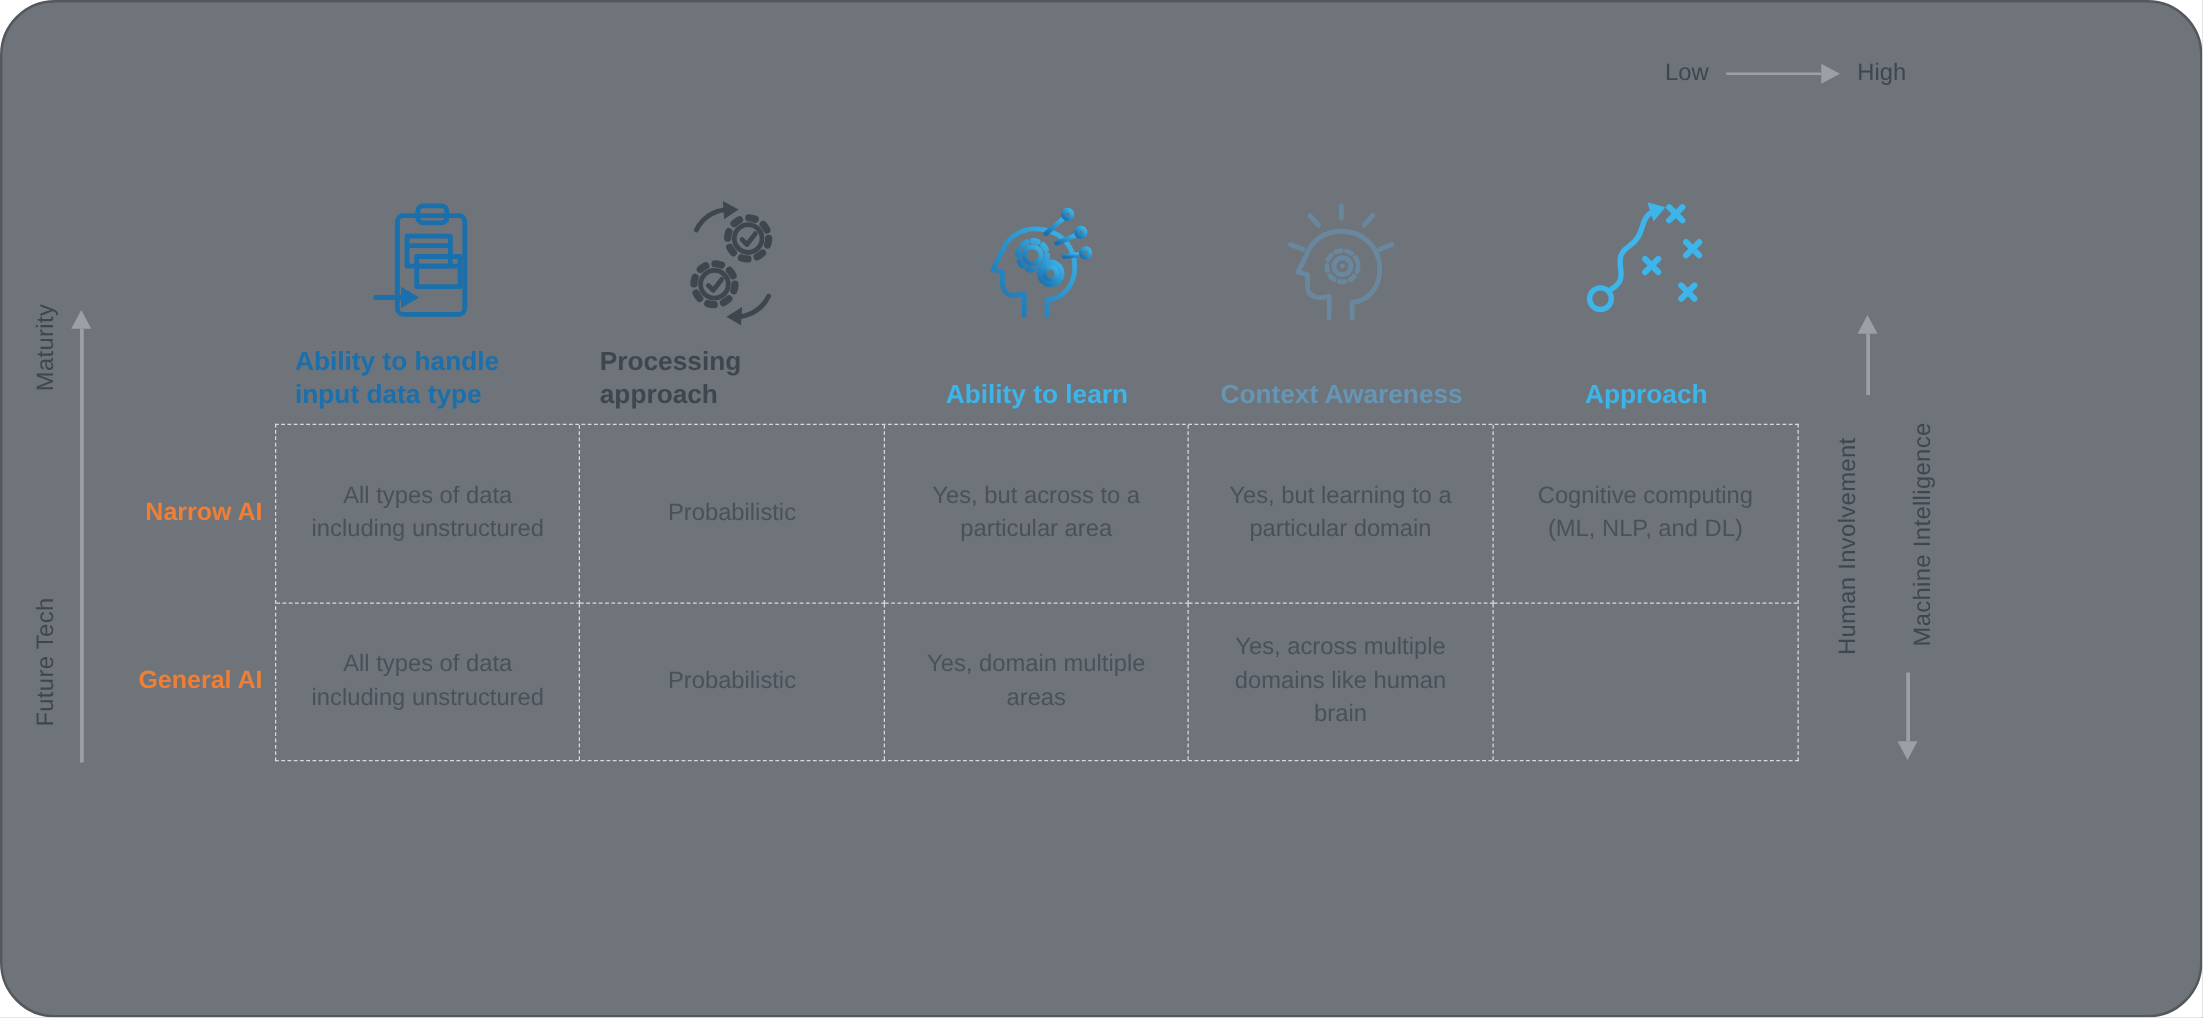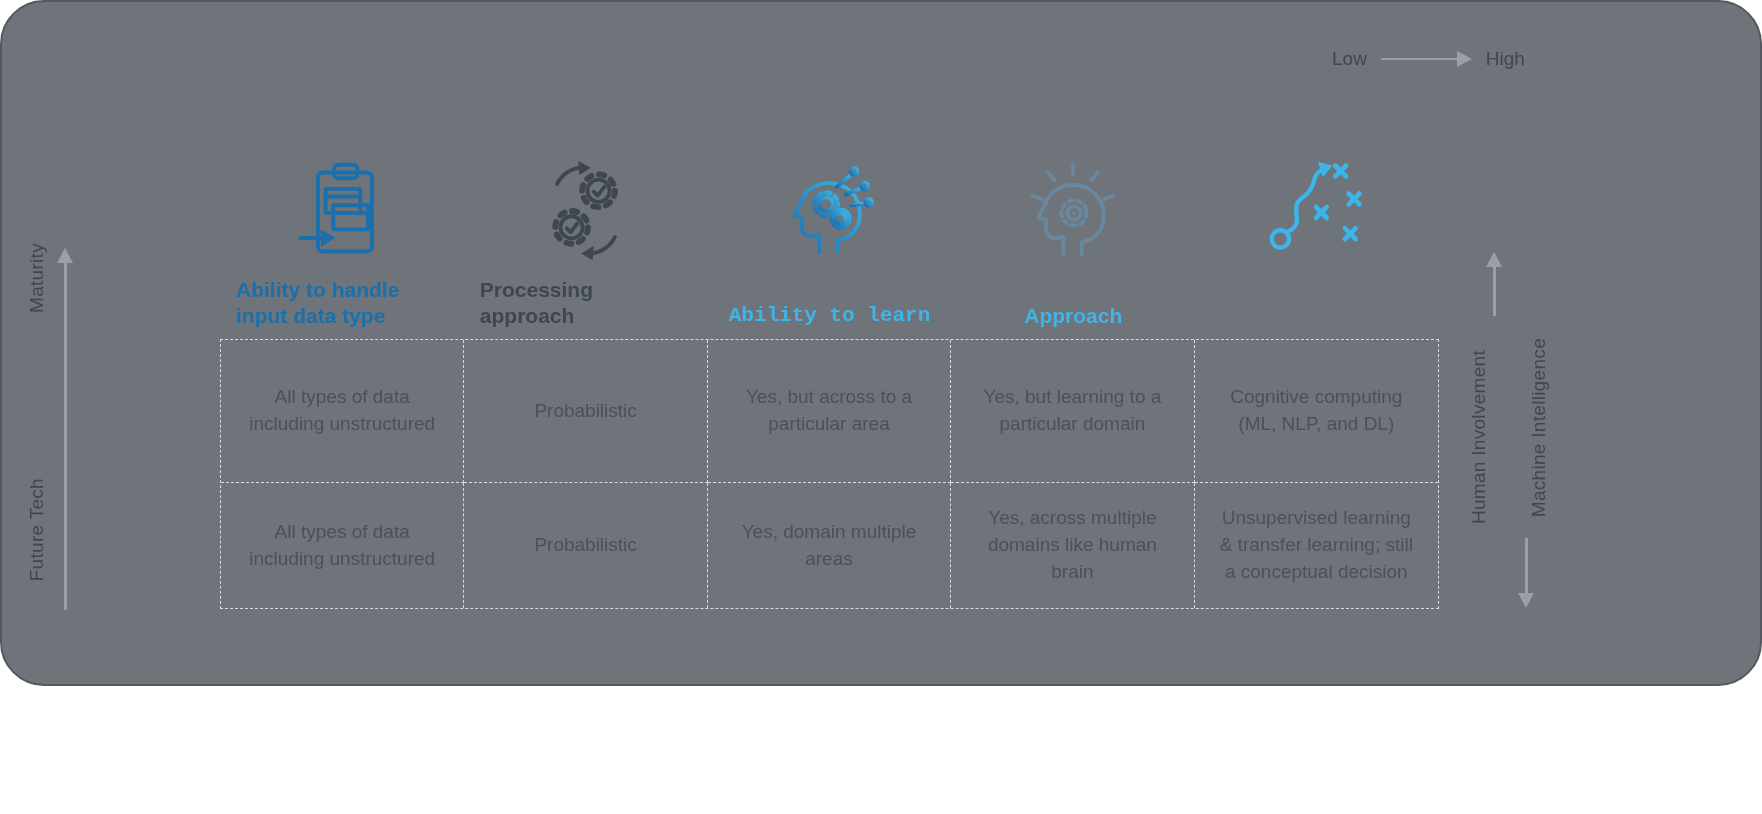--- a/index.html
+++ b/index.html
@@ -1,17 +1,17 @@
 <!DOCTYPE html>
 <html style="--panel_bg: #6e747a; --panel_border: #52585e; --orange: #f07f35; --blue_dark: #1a6fad; --blue_light: #3db5ea; --blue_muted: #6695b6; --gray_dark: #3f464e; --cell_text: #4a5158; --dash_border: #d8dbdd; --arrow_gray: #9aa0a6;"><head>
 <meta charset="utf-8">
 <title>Narrow AI vs General AI</title>
 <style>
   html,body{margin:0;padding:0;background:#ffffff;font-family:"Liberation Sans",sans-serif;}
-  .canvas{position:relative;width:1762px;height:686px;background:#ffffff;overflow:hidden;}
+  .canvas{position:relative;width:1762px;height:814px;background:#ffffff;overflow:hidden;}
   .panel{position:absolute;inset:0;background:var(--panel_bg);border:2px solid var(--panel_border);border-radius:44px;box-sizing:border-box;}
 
   
   .legend{position:absolute;top:46px;left:1330px;display:flex;align-items:center;gap:14px;color:var(--gray_dark);font-size:19px;}
   .harrow{display:inline-flex;align-items:center;}
   .hline{display:block;width:76px;height:2px;background:var(--arrow_gray);}
   .hhead{display:block;width:0;height:0;border-top:8px solid transparent;border-bottom:8px solid transparent;border-left:15px solid var(--arrow_gray);}
 
   
   .varrow{position:absolute;display:flex;flex-direction:column;align-items:center;}
@@ -31,21 +31,21 @@
 
   
   .matrix{position:absolute;left:218px;top:148px;width:1219px;}
   .icons-row{display:grid;grid-template-columns:repeat(5,1fr);height:122px;align-items:center;justify-items:center;}
   .icon svg{width:106px;height:106px;overflow:visible;display:block;}
   .icon4{opacity:.62;}
   .headers-row{display:grid;grid-template-columns:repeat(5,1fr);height:67px;align-items:end;justify-items:center;}
   .hdr{font-size:21px;font-weight:bold;text-align:left;padding:0 16px 10px 16px;line-height:1.25;}
   .hdr-0{color:var(--blue_dark);}
   .hdr-1{color:var(--gray_dark);}
-  .hdr-2{color:var(--blue_light);font-family:Liberation Mono, monospace;}
+  .hdr-2{color:var(--blue_light);}
   .hdr-3{color:var(--blue_muted);}
   .hdr-4{color:var(--blue_light);}
 
   .grid{display:grid;grid-template-columns:repeat(5,1fr);grid-template-rows:143px 125px;border:1px dashed var(--dash_border);box-sizing:border-box;}
   .cell{display:flex;align-items:center;justify-content:center;text-align:center;padding:6px 22px;box-sizing:border-box;
         color:var(--cell_text);font-size:19px;line-height:1.42;
         border-right:1px dashed var(--dash_border);border-bottom:1px dashed var(--dash_border);}
   .cell:nth-child(5n){border-right:none;}
   .cell:nth-child(n+6){border-bottom:none;}
 
@@ -177,32 +177,36 @@
               <path d="M 84 73 l 11 11 M 95 73 l -11 11"></path>
             </g>
           </svg>
         </div>
       </div>
 
       <div class="headers-row">
         <div class="hdr hdr-0">Ability to handle input data type</div>
         <div class="hdr hdr-1">Processing approach</div>
         <div class="hdr hdr-2">Ability to learn</div>
+        <div class="hdr hdr-3">Context Awareness</div>
         <div class="hdr hdr-4">Approach</div>
       </div>
 
       <div class="grid">
         <div class="cell">All types of data including unstructured</div>
         <div class="cell">Probabilistic</div>
         <div class="cell">Yes, but across to a particular area</div>
         <div class="cell">Yes, but learning to a particular domain</div>
         <div class="cell">Cognitive computing (ML, NLP, and DL)</div>
         <div class="cell">All types of data including unstructured</div>
         <div class="cell">Probabilistic</div>
         <div class="cell">Yes, domain multiple areas</div>
         <div class="cell">Yes, across multiple domains like human brain</div>
-        <div class="cell">Unsupervised learning &amp; transfer learning; still a conceptual decision</div>
       </div>
     </div>
 
+    <div class="rowlabels">
+      <div class="rowlabel r1">Narrow AI</div>
+      <div class="rowlabel r2">General AI</div>
+    </div>
 
   </div>
 </div>
 
 </body></html>

